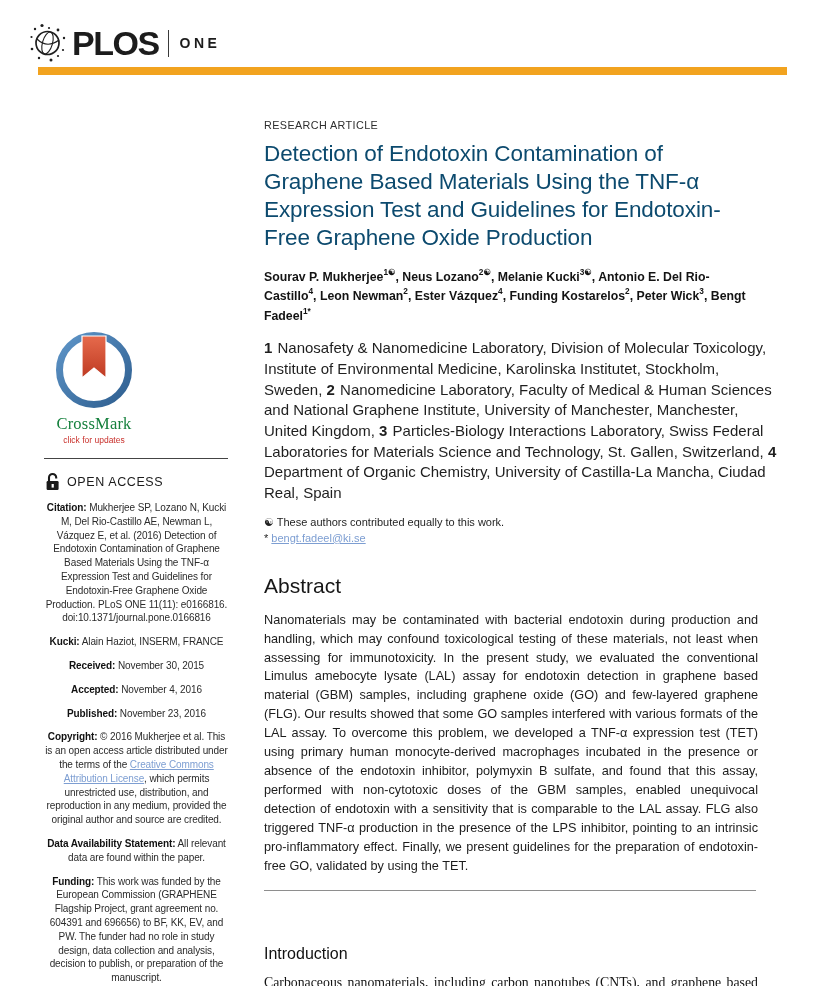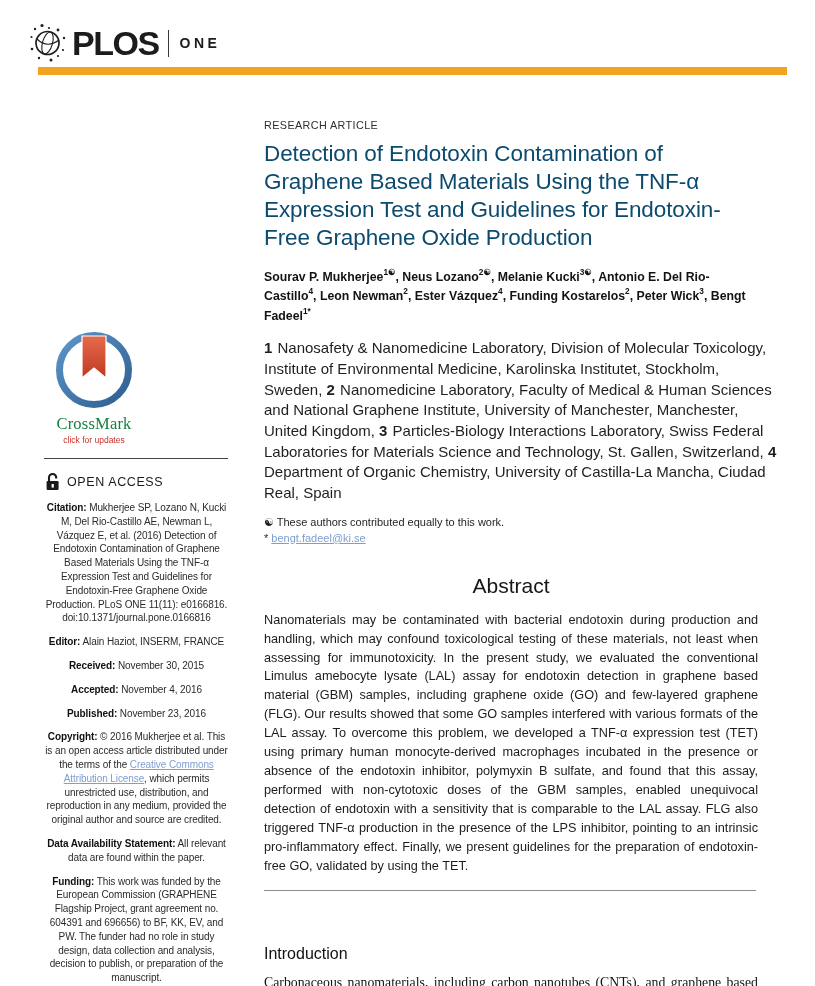--- a/index.html
+++ b/index.html
@@ -32,21 +32,21 @@
   
   .main { position:absolute; left:264px; top:119px; width:494px; }
   .kicker { font-size:10.8px; letter-spacing:0.4px; color:#2e2e2e; }
   .title { font-size:22.5px; font-weight:400; line-height:1.24; color:#0c4a6e; margin:9px 0 0 0; letter-spacing:-0.1px; }
   .authors { font-size:12.3px; font-weight:700; line-height:1.5; color:#131313; margin:15px 0 0 0; }
   .authors sup { font-size:8.3px; font-weight:700; position:relative; top:-1px; }
   .affiliations { font-size:15px; line-height:1.38; color:#1f1f1f; margin:13px 0 0 0; width:516px; }
   .affiliations b { margin-right:1px; }
   .contrib-note { font-size:11px; color:#1f1f1f; margin:12px 0 0 0; }
   .email-line { font-size:11px; color:#1f1f1f; margin:3px 0 0 0; }
-  .abstract h2 { font-size:21px; font-weight:400; color:#161616; margin:30px 0 0 0;text-align:center; }
+  .abstract h2 { font-size:21px; font-weight:400; color:#161616; margin:30px 0 0 0; }
   .abstract p { font-size:12.7px; line-height:1.49; text-align:justify; color:#1c1c1c; margin:13px 0 6px 0; }
   .main-rule { border:none; border-top:1.6px solid #8E8E8E; margin:14px 0 0 0; width:492px; }
   .introduction h3 { font-size:16px; font-weight:400; color:#111111; margin:54px 0 0 0; font-family:"Liberation Sans", sans-serif; }
   .intro-text { font-family:"Liberation Serif", serif; font-size:13.8px; line-height:1.52; text-align:justify; color:#141414; margin:10px 0 0 0; }
 </style>
 </head>
 <body>
 
 <div class="page">
 
@@ -104,21 +104,21 @@
         <path d="M5 9 V5.6 a3.6 3.6 0 0 1 7.2 0 v1" fill="none" stroke="#1a1a1a" stroke-width="2.1"></path>
         <rect x="2.6" y="9" width="12" height="9" rx="1.2" fill="#1a1a1a"></rect>
         <rect x="7.6" y="12" width="2.2" height="3.6" fill="#ffffff"></rect>
       </svg>
       <span>OPEN ACCESS</span>
     </div>
 
     <p class="side-block"><b>Citation:</b>
       <span>Mukherjee SP, Lozano N, Kucki M, Del Rio-Castillo AE, Newman L, Vázquez E, et al. (2016) Detection of Endotoxin Contamination of Graphene Based Materials Using the TNF-α Expression Test and Guidelines for Endotoxin-Free Graphene Oxide Production. PLoS ONE 11(11): e0166816. doi:10.1371/journal.pone.0166816</span></p>
 
-    <p class="side-block"><b>Editor:</b>
+    <p class="side-block"><b>Kucki:</b>
       <span>Alain Haziot, INSERM, FRANCE</span></p>
 
     <p class="side-block"><b>Received:</b>
       <span>November 30, 2015</span></p>
 
     <p class="side-block"><b>Accepted:</b>
       <span>November 4, 2016</span></p>
 
     <p class="side-block"><b>Published:</b>
       <span>November 23, 2016</span></p>

